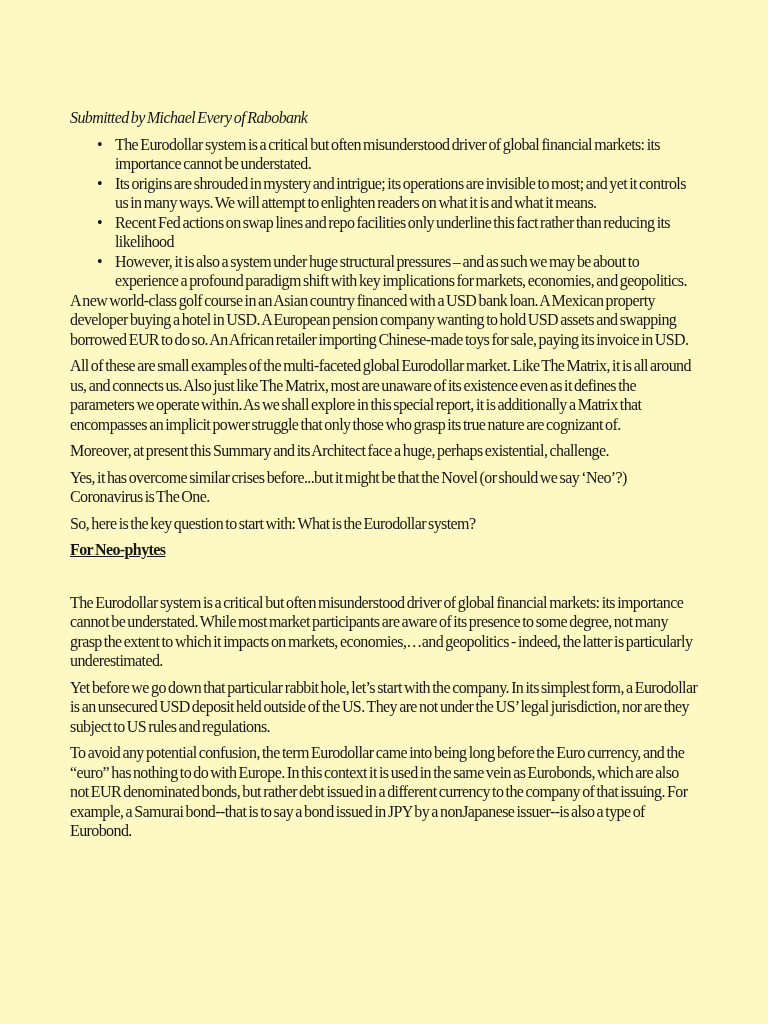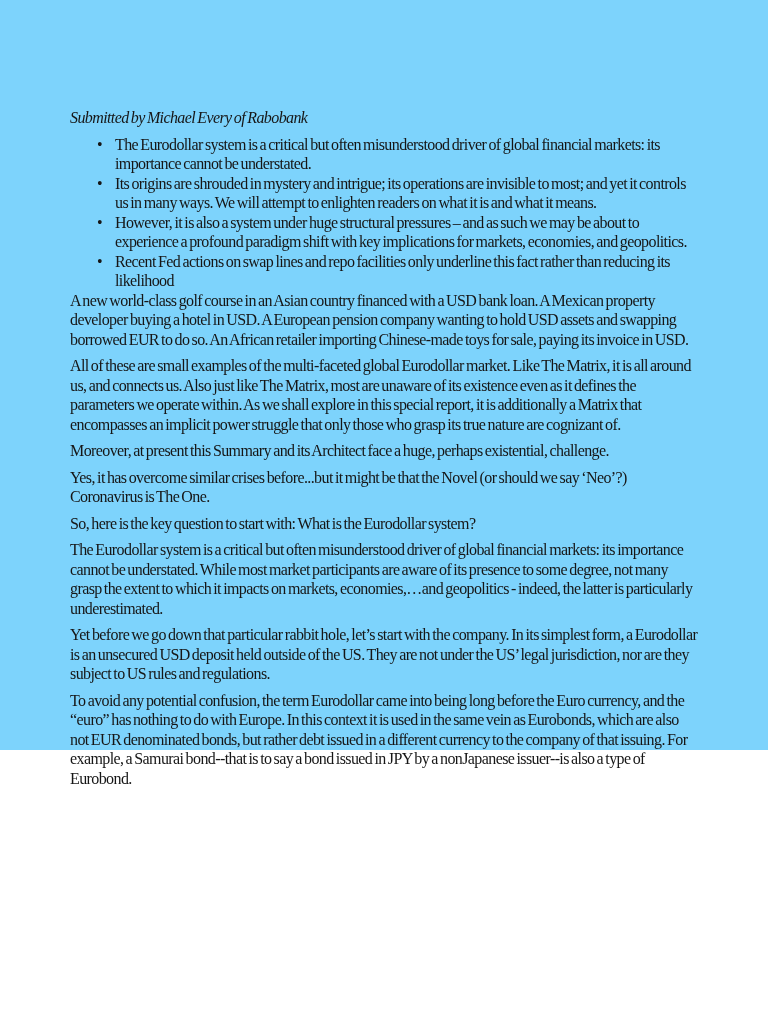--- a/index.html
+++ b/index.html
@@ -8,22 +8,22 @@
     padding: 0;
     background: #ffffff;
   }
   body {
     width: 768px;
     height: 1024px;
     overflow: hidden;
   }
   .page {
     width: 768px;
-    height: 750px;
-    background: #7dd3fc;
+    height: 1024px;
+    background: #fef9c3;
     padding: 108px 70px 0 70px;
     font-family: "Liberation Serif", "DejaVu Serif", serif;
     font-size: 16px;
     line-height: 19.5px;
     letter-spacing: -0.6px;
     word-spacing: -1.2px;
     color: #161616;
   }
   .byline {
     font-style: italic;
@@ -63,35 +63,36 @@
 <body>
 
 <div class="page">
 
   <p class="byline">Submitted by Michael Every of Rabobank</p>
 
 
   <ul class="summary-list">
     <li>The Eurodollar system is a critical but often misunderstood driver of global financial markets: its importance cannot be understated.</li>
     <li>Its origins are shrouded in mystery and intrigue; its operations are invisible to most; and yet it controls us in many ways. We will attempt to enlighten readers on what it is and what it means.</li>
+    <li>Recent Fed actions on swap lines and repo facilities only underline this fact rather than reducing its likelihood</li>
     <li>However, it is also a system under huge structural pressures – and as such we may be about to experience a profound paradigm shift with key implications for markets, economies, and geopolitics.</li>
-    <li>Recent Fed actions on swap lines and repo facilities only underline this fact rather than reducing its likelihood</li>
   </ul>
 
 
   <p class="body-para">A new world-class golf course in an Asian country financed with a USD bank loan. A Mexican property developer buying a hotel in USD. A European pension company wanting to hold USD assets and swapping borrowed EUR to do so. An African retailer importing Chinese-made toys for sale, paying its invoice in USD.</p>
 
   <p class="body-para">All of these are small examples of the multi-faceted global Eurodollar market. Like The Matrix, it is all around us, and connects us. Also just like The Matrix, most are unaware of its existence even as it defines the parameters we operate within. As we shall explore in this special report, it is additionally a Matrix that encompasses an implicit power struggle that only those who grasp its true nature are cognizant of.</p>
 
   <p class="body-para">Moreover, at present this Summary and its Architect face a huge, perhaps existential, challenge.</p>
 
   <p class="body-para">Yes, it has overcome similar crises before...but it might be that the Novel (or should we say ‘Neo’?) Coronavirus is The One.</p>
 
   <p class="body-para"><span>So, here is the key question to start with: </span><strong>What is the Eurodollar system?</strong></p>
 
+  <div class="doc-heading underlined gap-after">For Neo-phytes</div>
 
   <p class="body-para"><span>The Eurodollar system is a critical but often misunderstood driver of global financial markets: </span><strong>its importance cannot be understated.</strong><span> While most market participants are aware of its presence to some degree, not many grasp the extent to which it impacts on markets, economies,…and geopolitics - indeed, the latter is particularly underestimated.</span></p>
 
   <p class="body-para"><span>Yet before we go down that particular rabbit hole, let’s start with the company. In its simplest form, </span><strong>a Eurodollar is an unsecured USD deposit held outside of the US</strong><span>. They are not under the US’ legal jurisdiction, nor are they subject to US rules and regulations.</span></p>
 
   <p class="body-para last-para">To avoid any potential confusion, the term Eurodollar came into being long before the Euro currency, and the “euro” has nothing to do with Europe. In this context it is used in the same vein as Eurobonds, which are also not EUR denominated bonds, but rather debt issued in a different currency to the company of that issuing. For example, a Samurai bond--that is to say a bond issued in JPY by a nonJapanese issuer--is also a type of Eurobond.</p>
 
 </div>
 
 </body></html>

